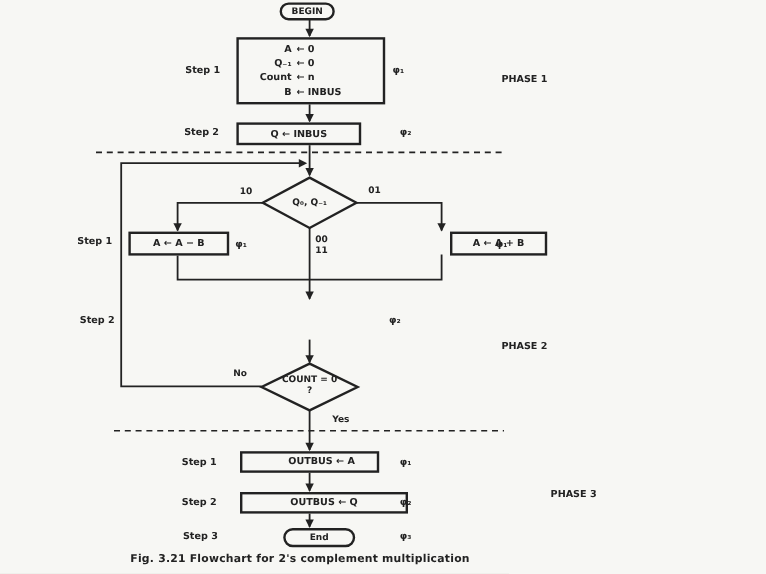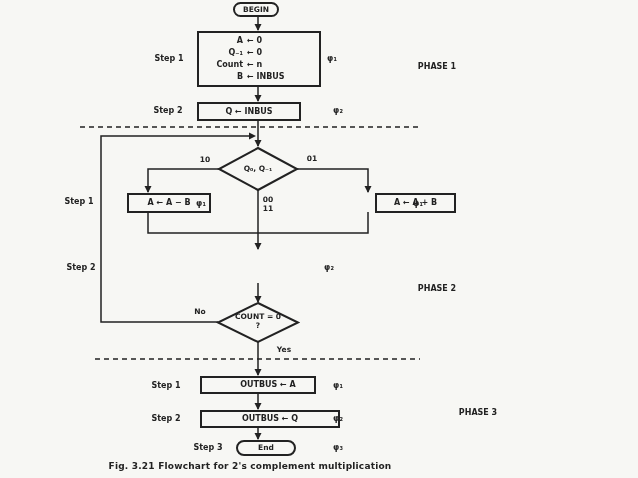--- a/index.html
+++ b/index.html
@@ -114,21 +114,21 @@
   <div class="lbl" style="left:168px;top:110px;">Step 2</div>
   <div class="lbl" style="left:338px;top:110px;">φ₂</div>
   <div class="lbl" style="left:437px;top:66px;">PHASE 1</div>
 
   <div class="dtext" style="left:258px;top:169px;">Q₀, Q₋₁</div>
   <div class="lbl sm" style="left:205px;top:159px;">10</div>
   <div class="lbl sm" style="left:312px;top:158px;">01</div>
   <div class="lbl sm" style="left:268px;top:199px;">00</div>
   <div class="lbl sm" style="left:268px;top:208px;">11</div>
 
-  <div class="box" style="left:107px;top:193px;width:84px;height:20px;margin-left:20px;">A ← A − B</div>
+  <div class="box" style="left:107px;top:193px;width:84px;height:20px;">A ← A − B</div>
   <div class="lbl" style="left:201px;top:203px;">φ₁</div>
   <div class="lbl" style="left:79px;top:201px;">Step 1</div>
 
   <div class="box" style="left:327px;top:193px;width:81px;height:20px;margin-left:48px;">A ← A + B</div>
   <div class="lbl" style="left:418px;top:203px;">φ₁</div>
 
   <div class="lbl" style="left:329px;top:267px;">φ₂</div>
   <div class="lbl" style="left:81px;top:267px;">Step 2</div>
 
   <div class="dtext" style="left:258px;top:321px;">
@@ -141,19 +141,19 @@
 
   <div class="box" style="left:200px;top:376px;width:116px;height:18px;padding-left:20px;">OUTBUS ← A</div>
   <div class="lbl" style="left:166px;top:385px;">Step 1</div>
   <div class="lbl" style="left:338px;top:385px;">φ₁</div>
 
   <div class="box" style="left:200px;top:410px;width:140px;height:18px;">OUTBUS ← Q</div>
   <div class="lbl" style="left:166px;top:418px;">Step 2</div>
   <div class="lbl" style="left:338px;top:418px;">φ₂</div>
 
   <div class="box terminal" style="left:236px;top:440px;width:60px;height:16px;">End</div>
-  <div class="lbl" style="left:167px;top:447px;margin-left:41px;">Step 3</div>
+  <div class="lbl" style="left:167px;top:447px;">Step 3</div>
   <div class="lbl" style="left:338px;top:447px;">φ₃</div>
   <div class="lbl" style="left:436px;top:412px;margin-left:42px;">PHASE 3</div>
 
   <div class="caption" style="left:250px;top:466px;">Fig. 3.21 Flowchart for 2's complement multiplication</div>
 
 </div>
 
 </body></html>

